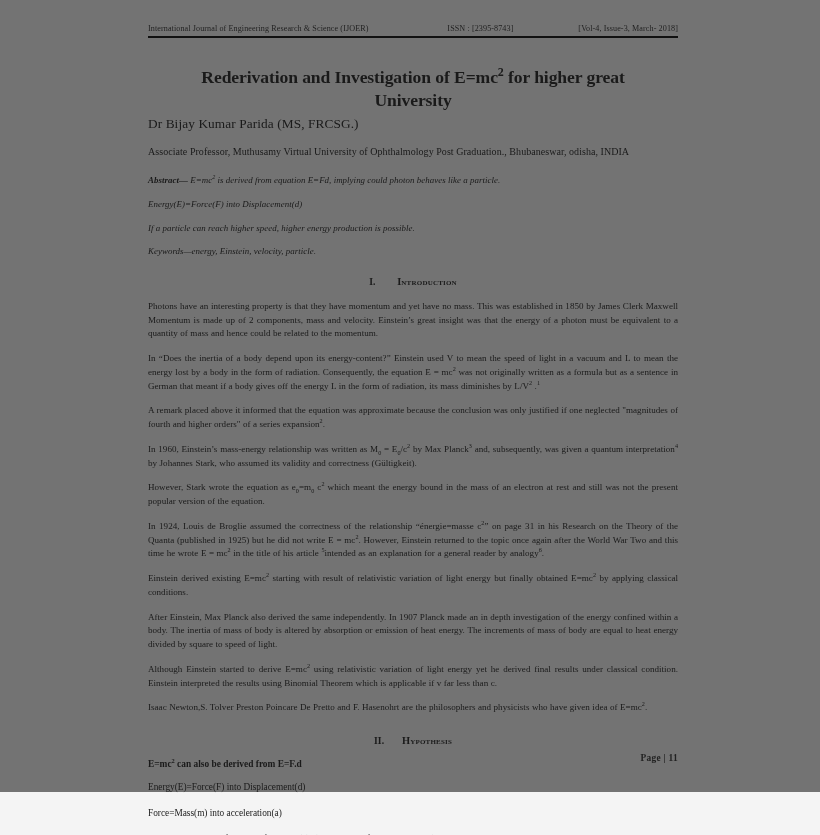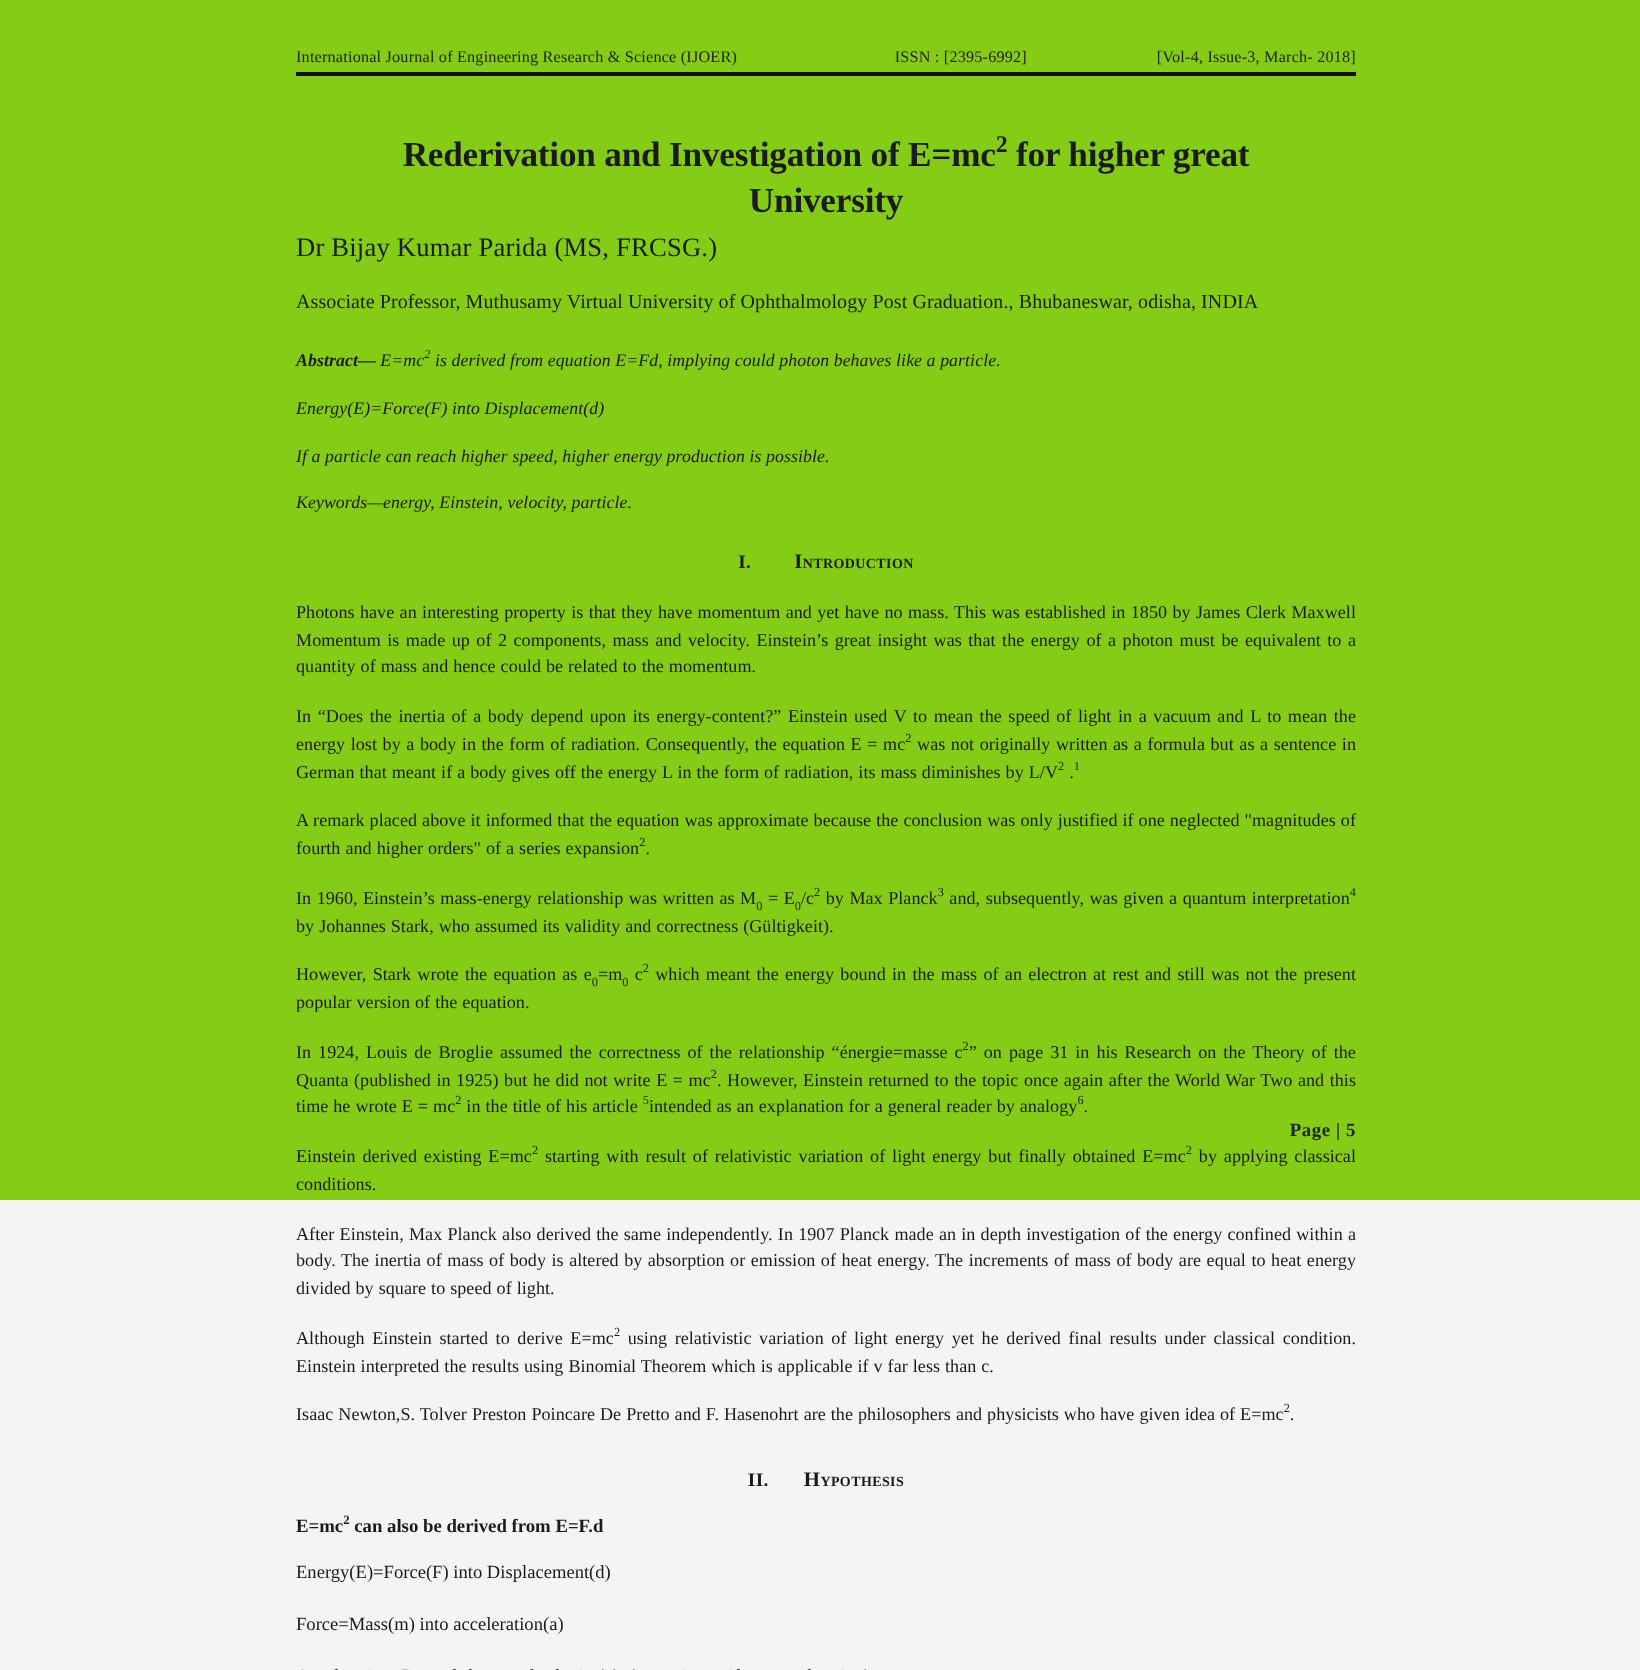--- a/index.html
+++ b/index.html
@@ -11,22 +11,22 @@
     width: 820px;
     height: 835px;
     background: #f4f4f4;
     font-family: "Liberation Serif", "DejaVu Serif", serif;
     color: #1a1a1a;
     overflow: hidden;
   }
   .page {
     position: relative;
     width: 820px;
-    height: 600px;
-    background: #84cc16;
+    height: 792px;
+    background: #737373;
     box-sizing: border-box;
   }
   .content {
     position: absolute;
     left: 148px;
     top: 24px;
     width: 530px;
   }
 
   
@@ -146,21 +146,21 @@
   }
 </style>
 </head>
 <body>
 
 <div class="page">
   <div class="content">
 
     <div class="runhead">
       <span class="journal">International Journal of Engineering Research &amp; Science (IJOER)</span>
-      <span class="issn">ISSN : [2395-6992]</span>
+      <span class="issn">ISSN : [2395-8743]</span>
       <span class="vol">[Vol-4, Issue-3, March- 2018]</span>
     </div>
     <hr class="rule">
 
     <div class="title">
       <span>Rederivation and Investigation of E=mc</span><sup>2</sup><span> for higher great</span><br>
       <span>University</span>
     </div>
     <div class="authors">Dr Bijay Kumar Parida (MS, FRCSG.)</div>
     <div class="affil">Associate Professor, Muthusamy Virtual University of Ophthalmology Post Graduation., Bhubaneswar, odisha, INDIA</div>
@@ -193,14 +193,14 @@
     </div>
     <p class="bold-lead"><span>E=mc</span><sup>2</sup><span> can also be derived from E=F.d</span></p>
     <div id="hypothesis-lines">
         <p class="plain">Energy(E)=Force(F) into Displacement(d)</p>
         <p class="plain">Force=Mass(m) into acceleration(a)</p>
         <p class="plain">Acceleration=Rate of change of velocity(v), (assuming uniform acceleration)</p>
       </div>
 
   </div>
 
-  <div class="footer">Page | 5</div>
+  <div class="footer">Page | 11</div>
 </div>
 
 </body></html>

